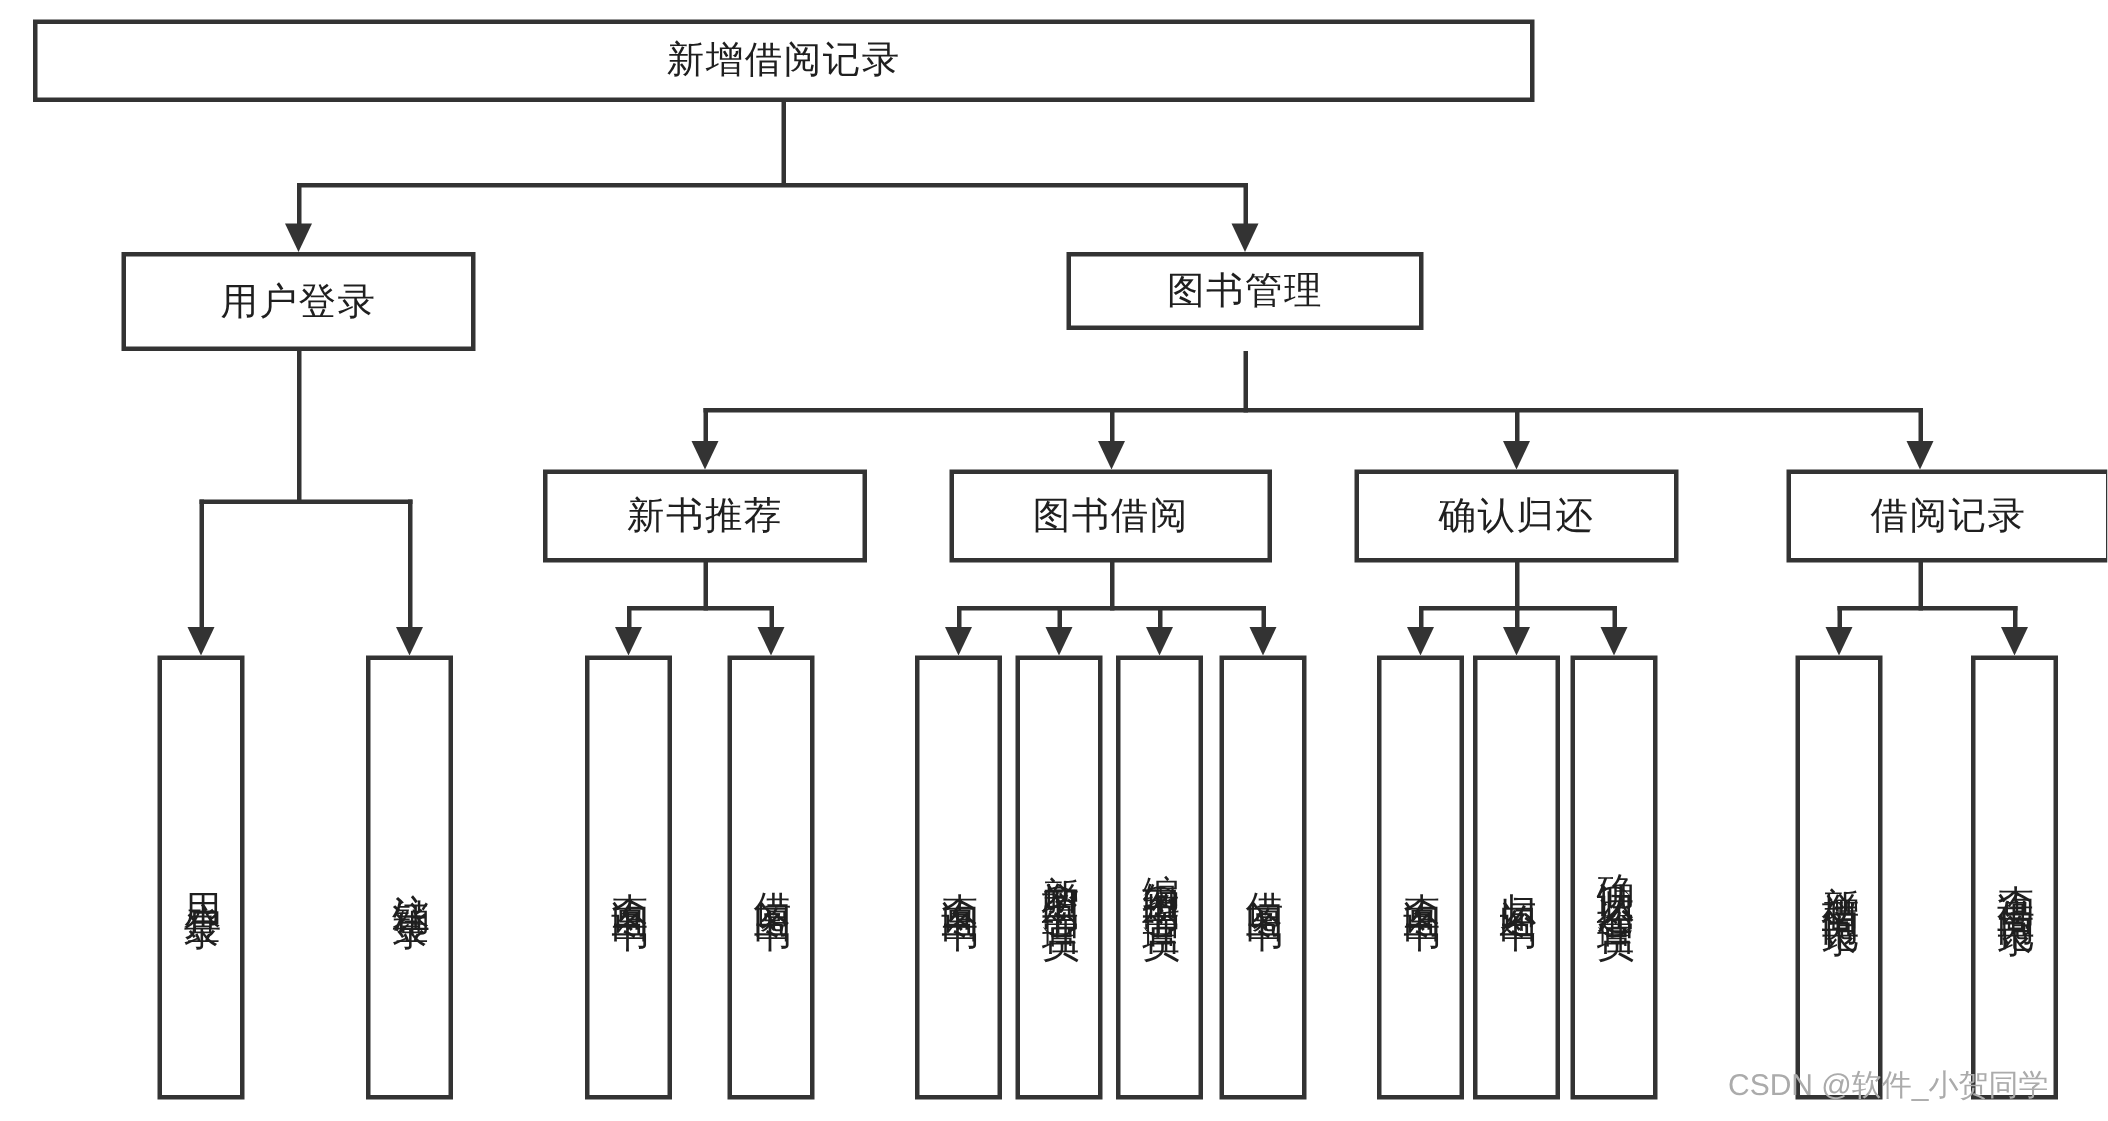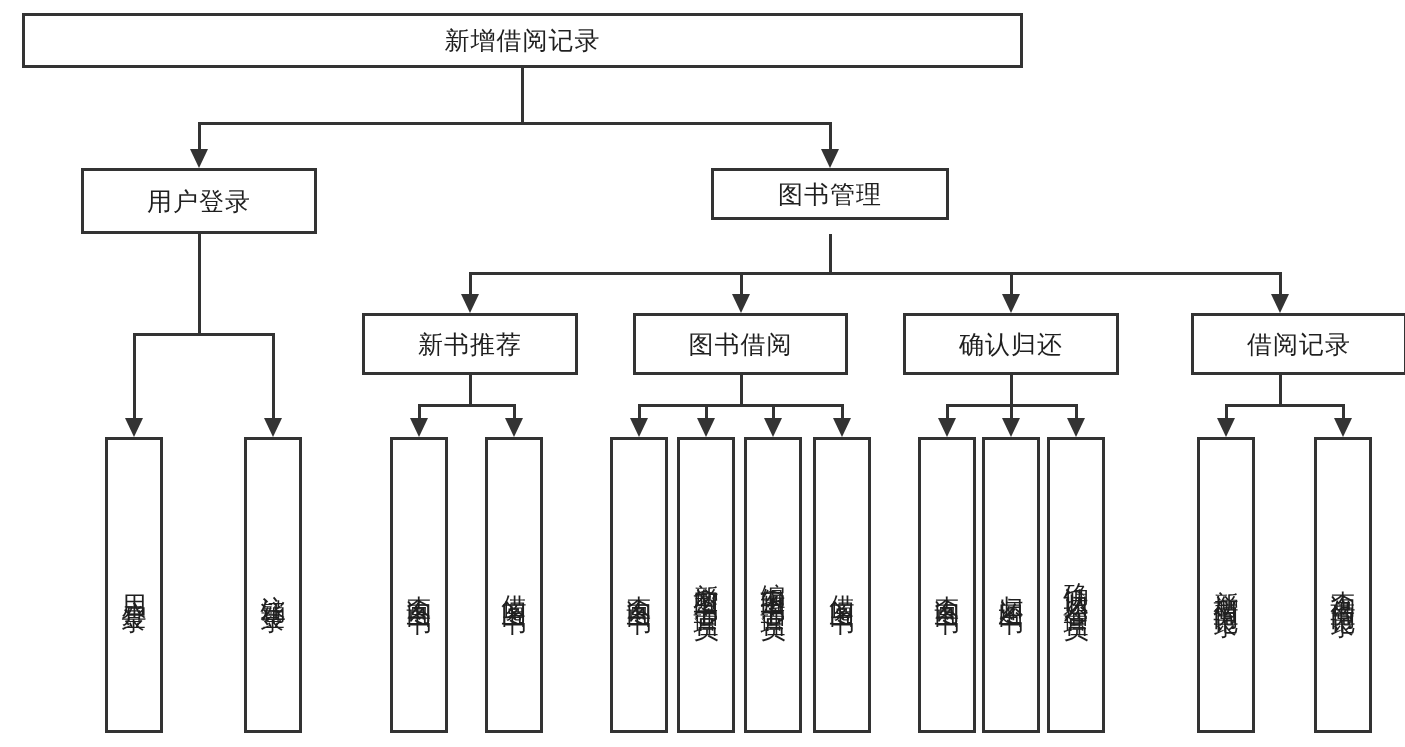--- a/index.html
+++ b/index.html
@@ -152,14 +152,15 @@
   <div class="box leaf" style="left:1047px;top:437px;width:58px;height:296px;">
     <span class="vtext">确认归还（管理员）</span>
   </div>
   <div class="box leaf" style="left:1197px;top:437px;width:58px;height:296px;">
     <span class="vtext">新增借阅记录</span>
   </div>
   <div class="box leaf" style="left:1314px;top:437px;width:58px;height:296px;">
     <span class="vtext">查询借阅记录</span>
   </div>
 
+  <div class="watermark">CSDN @软件_小贺同学</div>
 
 </div>
 
 </body></html>

